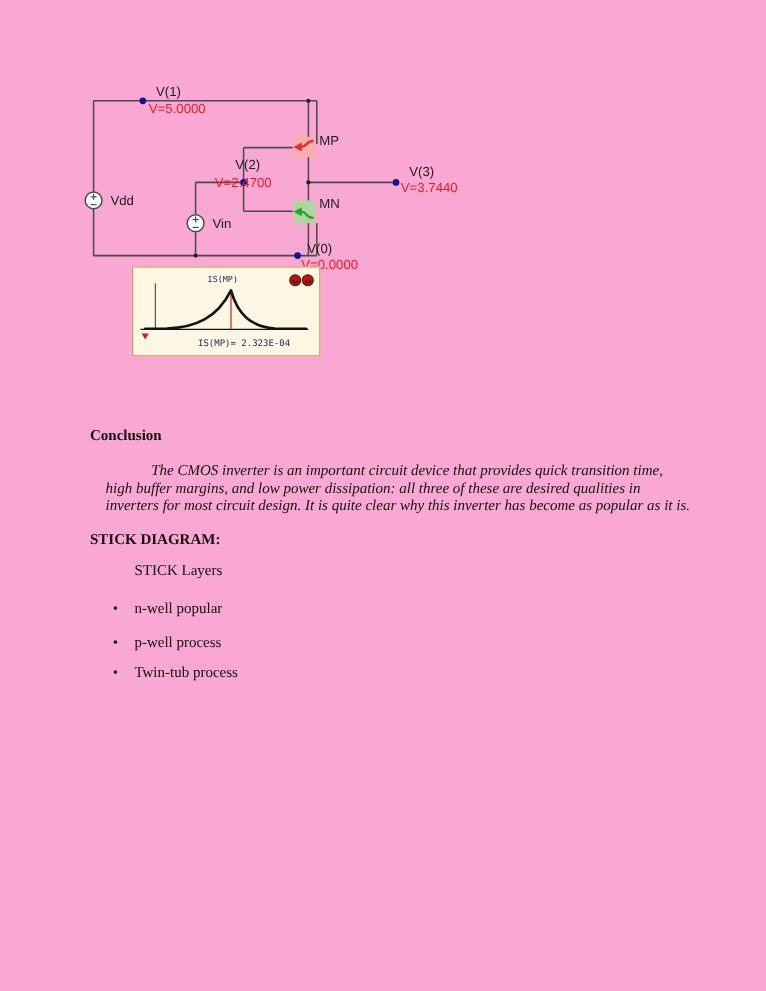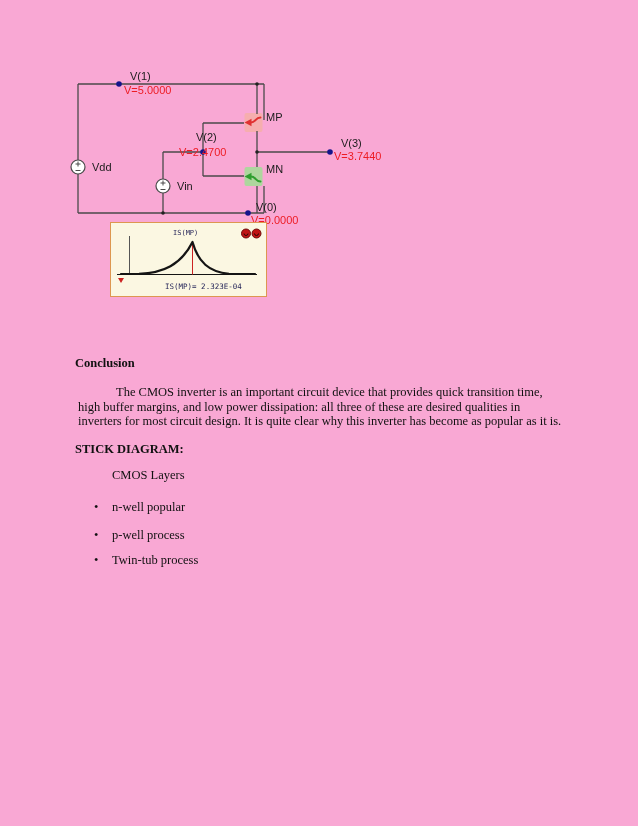--- a/index.html
+++ b/index.html
@@ -127,25 +127,25 @@
         <path d="M143.5,10.5 a2,2 0 0 0 4,0" fill="none" stroke="#2a0505" stroke-width="1"></path>
       </g>
 
       <text class="plot-text" x="62" y="12" font-size="7">IS(MP)</text>
       <text class="plot-text" x="54" y="65.5" font-size="7.5">IS(MP)= 2.323E-04</text>
     </svg>
   </div>
 
   <div class="doc bold" style="left:75px;top:356px;">Conclusion</div>
 
-  <div class="doc para" style="left:78px;top:385px;">The CMOS inverter is an important circuit device that provides quick transition time, high buffer margins, and low power dissipation: all three of these are desired qualities in inverters for most circuit design. It is quite clear why this inverter has become as popular as it is.</div>
+  <div class="doc para" style="left:88px;top:385px;font-style:italic;">The CMOS inverter is an important circuit device that provides quick transition time, high buffer margins, and low power dissipation: all three of these are desired qualities in inverters for most circuit design. It is quite clear why this inverter has become as popular as it is.</div>
 
   <div class="doc bold" style="left:75px;top:442px;">STICK DIAGRAM:</div>
 
-  <div class="doc" style="left:112px;top:468px;">CMOS Layers</div>
+  <div class="doc" style="left:112px;top:468px;">STICK Layers</div>
 
   <div class="doc bullet-row" style="top:500px;">
     <span class="bullet-dot">•</span>
     <span>n-well popular</span>
   </div>
   <div class="doc bullet-row" style="top:528px;">
     <span class="bullet-dot">•</span>
     <span>p-well process</span>
   </div>
   <div class="doc bullet-row" style="top:553px;">

